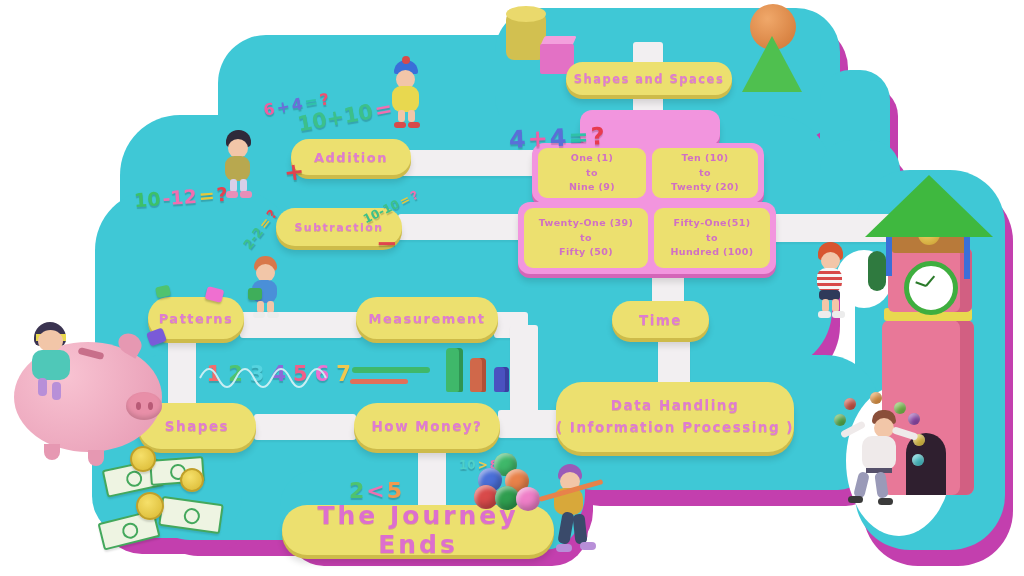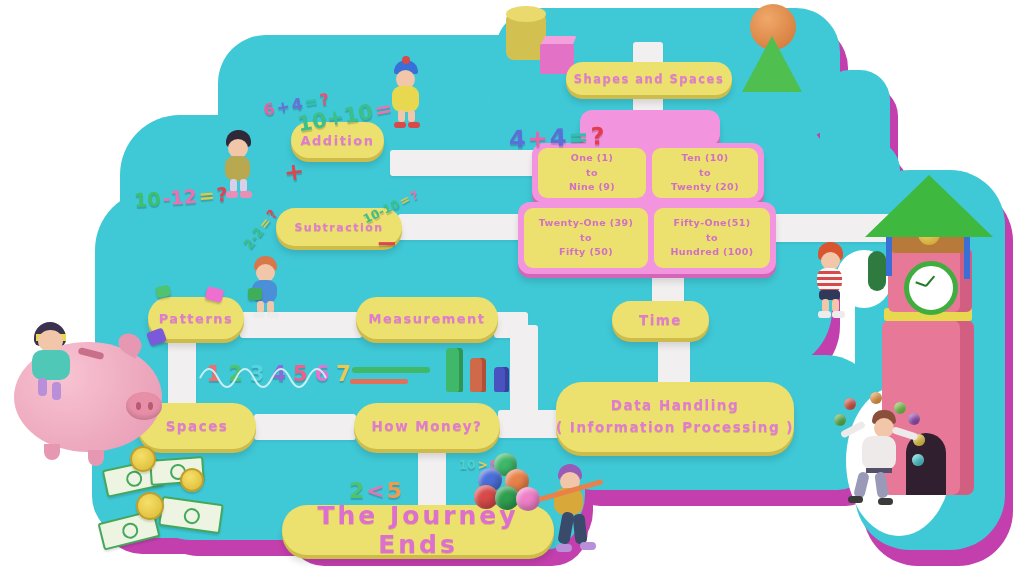--- a/index.html
+++ b/index.html
@@ -106,32 +106,32 @@
     <div>to</div>
     <div>Fifty (50)</div>
   </div>
   <div class="card" style="left:654px;top:208px;width:116px;height:60px;">
     <div>Fifty-One(51)</div>
     <div>to</div>
     <div>Hundred (100)</div>
   </div>
 
   <div class="node pill" style="left:566px;top:62px;width:166px;height:33px;font-size:11.5px;">Shapes and Spaces</div>
-  <div class="node pill" style="left:291px;top:122px;width:93px;height:36px;font-size:13px;">Addition</div>
+  <div class="node pill" style="left:291px;top:139px;width:120px;height:36px;font-size:13px;">Addition</div>
   <div class="expr" style="left:284px;top:158px;font-size:24px;color:#e0444e;transform:rotate(-8deg);">+</div>
   <div class="node pill" style="left:276px;top:208px;width:126px;height:38px;font-size:11px;">Subtraction</div>
   <div class="expr" style="left:376px;top:228px;font-size:26px;color:#e0444e;">−</div>
   <div class="node pill" style="left:148px;top:297px;width:96px;height:42px;font-size:13px;">Patterns</div>
   <div class="node pill" style="left:356px;top:297px;width:142px;height:42px;font-size:13px;">Measurement</div>
   <div class="node" style="left:556px;top:382px;width:238px;height:70px;border-radius:26px;font-size:13.5px;flex-direction:column;line-height:1.6;">
     <div>Data Handling</div>
     <div>( Information Processing )</div>
   </div>
   <div class="node pill" style="left:612px;top:301px;width:97px;height:37px;font-size:13.5px;">Time</div>
-  <div class="node pill" style="left:138px;top:403px;width:118px;height:46px;font-size:13.5px;">Spaces</div>
+  <div class="node pill" style="left:138px;top:403px;width:118px;height:46px;font-size:13.5px;">Shapes</div>
   <div class="node pill" style="left:354px;top:403px;width:146px;height:46px;font-size:13.5px;">How Money?</div>
   <div class="node" style="left:282px;top:505px;width:272px;height:50px;border-radius:26px;font-size:25px;letter-spacing:3px;color:#dd6fce;">The Journey Ends</div>
 
   <div class="expr" style="left:262px;top:95px;font-size:16px;transform:rotate(-10deg);"><span style="color: rgb(239, 95, 160);">6</span><span style="color: rgb(106, 111, 216);">+</span><span style="color: rgb(106, 111, 216);">4</span><span style="color: rgb(47, 194, 168);">=</span><span style="color: rgb(239, 79, 111);">?</span></div>
   <div class="expr" style="left:296px;top:103px;font-size:21px;transform:rotate(-10deg);"><span style="color: rgb(60, 192, 138);">10+10</span><span style="color: rgb(240, 111, 176);">=</span><span style="color: rgb(240, 111, 176);">?</span></div>
   <div class="expr" style="left:508px;top:124px;font-size:24px;transform:rotate(-2deg);"><span style="color: rgb(90, 111, 216);">4</span><span style="color: rgb(240, 95, 168);">+</span><span style="color: rgb(90, 111, 216);">4</span><span style="color: rgb(47, 194, 168);">=</span><span style="color: rgb(232, 58, 78);">?</span></div>
   <div class="expr" style="left:133px;top:186px;font-size:19px;transform:rotate(-4deg);"><span style="color: rgb(60, 192, 106);">10</span><span style="color: rgb(240, 111, 176);">-12</span><span style="color: rgb(232, 200, 58);">=</span><span style="color: rgb(232, 64, 78);">?</span></div>
   <div class="expr" style="left:236px;top:222px;font-size:13px;transform:rotate(-52deg);"><span style="color: rgb(60, 192, 138);">2-2</span><span style="color: rgb(232, 200, 58);">=</span><span style="color: rgb(232, 64, 78);">?</span></div>
   <div class="expr" style="left:360px;top:200px;font-size:12px;transform:rotate(-26deg);"><span style="color: rgb(60, 192, 138);">10-10</span><span style="color: rgb(232, 200, 58);">=</span><span style="color: rgb(240, 111, 176);">?</span></div>
   <div class="expr numline" style="left:203px;top:362px;font-size:21px;"><span style="color: rgb(242, 109, 109);">1</span><span style="color: rgb(79, 195, 111);">2</span><span style="color: rgb(86, 212, 224);">3</span><span style="color: rgb(141, 106, 216);">4</span><span style="color: rgb(240, 96, 138);">5</span><span style="color: rgb(239, 111, 208);">6</span><span style="color: rgb(240, 200, 79);">7</span></div>

